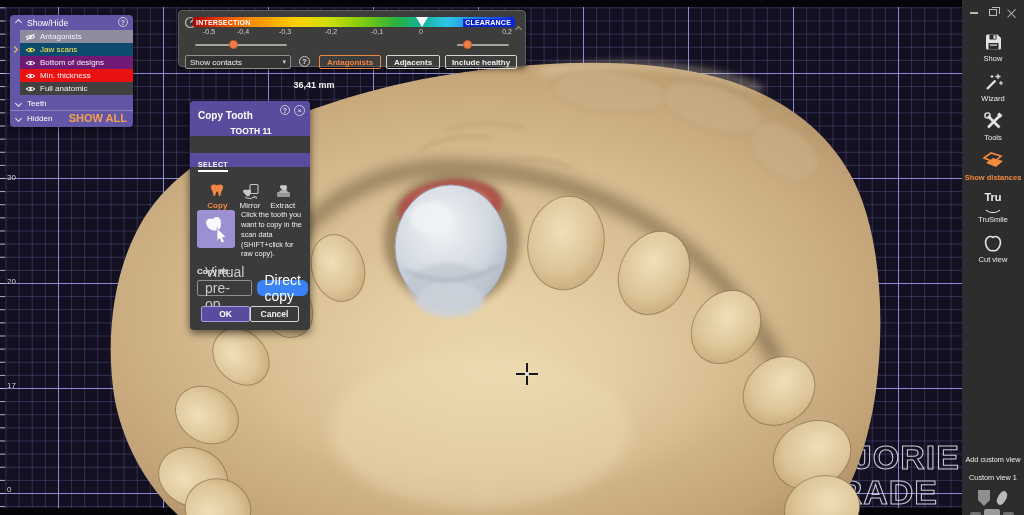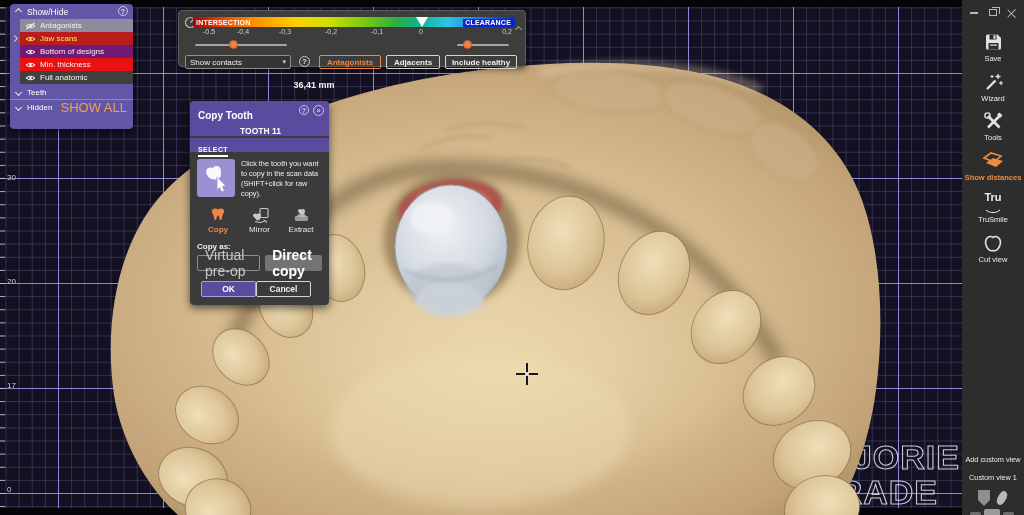--- a/index.html
+++ b/index.html
@@ -39,33 +39,33 @@
   .chev { display:inline-block; width:5px; height:5px; border-left:1.4px solid #e8e6f2; border-bottom:1.4px solid #e8e6f2; }
   .chev.up   { transform:rotate(135deg); }
   .chev.down { transform:rotate(-45deg); }
   .chev.right{ transform:rotate(-135deg); border-color:#ffd24a; }
 
   .help-circle { display:inline-flex; align-items:center; justify-content:center;
     width:11px; height:11px; border:1px solid #c9c7d6; border-radius:50%;
     color:#dddbe8; font-size:8px; font-weight:bold; line-height:1; }
 
   
-  #showhide { position:absolute; left:10px; top:4px; width:123px; background:#6257a6;
-    border-radius:4px; box-shadow:0 2px 6px rgba(0,0,0,.5); padding-bottom:15px; }
+  #showhide { position:absolute; left:10px; top:15px; width:123px; background:#6257a6;
+    border-radius:4px; box-shadow:0 2px 6px rgba(0,0,0,.5); padding-bottom:2px; }
   #showhide .hdr { position:relative; height:15px; display:flex; align-items:center; padding:0 6px; }
   #showhide .hdr .ttl { color:#fff; font-size:8.5px; margin-left:6px; }
   #showhide .hdr .help-circle { position:absolute; right:5px; top:2px; width:10px; height:10px; font-size:7px; }
   .sh-item { position:relative; margin-left:10px; height:13px; display:flex; align-items:center; gap:4px; padding-left:5px; }
   .sh-item .lbl { color:#f2f1f6; font-size:8px; white-space:nowrap; }
   .sh-item.sel .lbl { color:#ffe94f; }
   .sh-marker { position:absolute; left:-8px; top:4px; }
   .sh-group { position:relative; height:14px; display:flex; align-items:center; padding:0 6px; }
   .sh-group .lbl { color:#fff; font-size:8px; margin-left:6px; }
   .sh-group.divided { border-bottom:1px solid rgba(255,255,255,.28);text-align:center; }
-  .sh-showall { position:absolute; right:6px; color:#f5a04b; font-size:13px; font-weight:normal; }
+  .sh-showall { position:absolute; right:6px; color:#f5a04b; font-size:11px; font-weight:bold; }
   .eye { display:inline-block; }
 
   
   #contacts { position:absolute; left:178px; top:10px; width:348px; height:57px;
     background:#3d3d3c; border:1px solid #5e5e5c; border-radius:4px; box-shadow:0 2px 6px rgba(0,0,0,.55); }
   #gaugeicon { position:absolute; left:5px; top:5px; }
   #gradbar { position:absolute; left:14px; top:6px; width:322px; height:10px; border-radius:2px;
     background:linear-gradient(90deg,#a80000 0%,#e83c00 8%,#ff8a00 18%,#ffd000 32%,#cfe000 42%,#7ccb10 53%,#2cb13e 63%,#13b18f 70%,#2cc6e6 79%,#1d79e8 89%,#0a23d6 100%); }
   #gradbar .glabel { position:absolute; top:1.5px; color:#fff; font-size:7px; font-weight:bold; letter-spacing:.2px; }
   #gradbar .glabel.left { left:3px; }
@@ -80,46 +80,46 @@
     border:1px solid #8f8e8a; border-radius:2px; color:#eeeeec; font-size:8px; display:flex; align-items:center; padding:0 4px; }
   #show-contacts .dd { margin-left:auto; color:#cccccb; font-size:7px; }
   #contacts .help-circle { position:absolute; left:120px; top:45px; }
   .cbtn { position:absolute; top:44px; height:14px; border-radius:2px; font-size:8px; font-weight:bold;
     display:flex; align-items:center; justify-content:center; background:transparent; }
   .cbtn.orange { border:1px solid #ef8644; color:#ef8644; }
   .cbtn.plain  { border:1px solid #d6d5d2; color:#f0efec; }
   #contacts .collapse { position:absolute; right:4px; top:16px; border-color:#9a9a98; }
 
   
-  #copytooth { position:absolute; left:190px; top:101px; width:139px; background:#3b3b3b;
+  #copytooth { position:absolute; left:190px; top:101px; width:120px; background:#3b3b3b;
     border-radius:4px; overflow:hidden; box-shadow:0 3px 8px rgba(0,0,0,.6); }
   #ct-header { position:relative; background:#5b4b9e; padding:4px 6px 0 8px; }
   #ct-title { color:#fff; font-size:10px; font-weight:bold; }
-  #ct-tooth { color:#fff; font-size:8.5px; font-weight:bold; text-align:center; margin:3px 0 2px; }
+  #ct-tooth { color:#fff; font-size:8.5px; font-weight:bold; text-align:center; margin:3px 0 17px; }
   #ct-header .icons { position:absolute; right:5px; top:4px; display:flex; gap:4px; }
   #ct-close { display:inline-flex; align-items:center; justify-content:center; width:11px; height:11px;
     border:1px solid #c9c7d6; border-radius:50%; color:#e6e4f0; font-size:8px; line-height:1; }
   #ct-tabs { background:#5b4b9e; padding:0 0 0 8px; height:14px; }
   #ct-tab-select { display:inline-block; color:#fff; font-size:7px; font-weight:bold; letter-spacing:.4px;
     border-bottom:2px solid #fff; padding-bottom:2px; }
   #ct-body { padding:7px 7px 8px; }
   #ct-instr { display:flex; gap:6px; }
   #ct-instr .iconbox { flex:0 0 38px; height:38px; background:#9c90d2; border-radius:3px;
     display:flex; align-items:center; justify-content:center; }
   #ct-instr .txt { color:#eceff1; font-size:7.3px; line-height:1.35; }
   #ct-modes { display:flex; justify-content:space-between; padding:9px 4px 0; }
   .ct-mode { display:flex; flex-direction:column; align-items:center; gap:2px; width:34px; }
   .ct-mode .mlbl { font-size:8px; color:#e9e9e9; }
   .ct-mode.active .mlbl { color:#ef8644; font-weight:bold; }
   #ct-copyas { color:#ececec; font-size:8px; font-weight:bold; margin:8px 0 4px; }
   #ct-options { display:flex; gap:5px; }
   .ct-opt { height:16px; display:flex; align-items:center; justify-content:center; border-radius:2px;
     font-size:14px; padding:0 7px; }
   .ct-opt.ghost { border:1px solid #8f8e8a; color:#c9c8c5; }
-  .ct-opt.active { background:#737373; color:#fff; font-weight:bold; }
+  .ct-opt.active { background:#3b82f6; color:#fff; font-weight:normal;border-radius:6px; }
   #ct-actions { display:flex; margin-top:10px; padding:0 4px; }
   .ct-btn { width:55px; height:16px; display:flex; align-items:center; justify-content:center;
     font-size:8.5px; font-weight:bold; border-radius:2px; }
   .ct-btn.ok { background:#5b4b9e; border:1px solid #a99ede; color:#fff; }
   .ct-btn.cancel { background:#3b3b3b; border:1px solid #d6d5d2; color:#f0efec; }
 
   
   #sidebar { position:absolute; left:962px; top:0; width:62px; height:515px; background:#2d2d2d; }
   #win-controls { position:absolute; top:8px; left:0; width:62px; display:flex; justify-content:space-between; padding:0 8px; align-items:center; }
   #win-min { width:8px; height:2px; background:#b9b9b9; }
@@ -259,21 +259,21 @@
 
     <div class="sh-item" style="background:#8e8b9e">
       <svg class="eye" width="11" height="8">
         <path d="M1,4 Q5.5,0.5 10,4 Q5.5,7.5 1,4 Z" fill="none" stroke="#f2f1f6" stroke-width="1"></path>
         <circle cx="5.5" cy="4" r="1.2" fill="#f2f1f6"></circle>
         <line x1="1.5" y1="7" x2="9.5" y2="1" stroke="#f2f1f6" stroke-width="1.1"></line>
       </svg>
       <span class="lbl">Antagonists</span>
     </div>
 
-    <div class="sh-item sel" style="background:#b91c1c">
+    <div class="sh-item sel" style="background:#0c4a6e">
       <span class="chev right sh-marker"></span>
       <svg class="eye" width="11" height="8">
         <path d="M1,4 Q5.5,0.5 10,4 Q5.5,7.5 1,4 Z" fill="none" stroke="#ffe94f" stroke-width="1"></path>
         <circle cx="5.5" cy="4" r="1.2" fill="#ffe94f"></circle>
       </svg>
       <span class="lbl">Jaw scans</span>
     </div>
 
     <div class="sh-item" style="background:#701a75">
       <svg class="eye" width="11" height="8">
@@ -355,30 +355,20 @@
       <span class="icons">
         <span class="help-circle" style="width:10px;height:10px;font-size:7px">?</span>
         <span id="ct-close">×</span>
       </span>
       <div id="ct-tooth">TOOTH 11</div>
     </div>
     <div id="ct-tabs">
       <span id="ct-tab-select">SELECT</span>
     </div>
     <div id="ct-body">
-      <div id="ct-instr">
-        <div class="iconbox">
-          <svg width="30" height="30">
-            <path d="M6,11 C4,4 10,2 13,5 C16,2 22,4 20,11 C19,15 17,17.5 14.5,16.5 C12,17.5 7,15 6,11 Z" fill="#fff" opacity=".95" transform="rotate(-15 13 10)"></path>
-            <path d="M16,14 l9,9 -3.6,0.4 2,4.4 -2.8,1.1 -2,-4.4 -2.6,2.4 Z" fill="#fff" stroke="#9c90d2" stroke-width=".8"></path>
-          </svg>
-        </div>
-        <div class="txt">Click the tooth you want to copy in the scan data (SHIFT+click for raw copy).</div>
-      </div>
-
       <div id="ct-modes">
         <div class="ct-mode active">
           <svg width="18" height="16">
             <path d="M3,5 C2,1.5 6.5,0.5 9,2.5 C11.5,0.5 16,1.5 15,5 C14.4,7.2 13.2,8.2 12.7,11.5 C12.4,13.6 11,13.6 10.5,11.5 L9.9,9.2 C9.7,8.4 8.3,8.4 8.1,9.2 L7.5,11.5 C7,13.6 5.6,13.6 5.3,11.5 C4.8,8.2 3.6,7.2 3,5 Z" fill="#ef8644"></path>
           </svg>
           <span class="mlbl">Copy</span>
         </div>
         <div class="ct-mode">
           <svg width="18" height="16">
             <rect x="9" y="1.5" width="8" height="9" rx="1" fill="none" stroke="#c9c8c5" stroke-width="1.1"></rect>
@@ -390,20 +380,30 @@
         <div class="ct-mode">
           <svg width="18" height="16">
             <path d="M6,4.5 C5.5,2 8.5,1.3 9.5,2.5 C10.5,1.3 13.5,2 13,4.5 L12,8 Q11.3,9.8 10.6,8 Q9.7,9.8 9,8 Z" fill="#c9c8c5"></path>
             <rect x="3" y="9" width="13" height="5" rx="1" fill="#9a9996"></rect>
             <rect x="5.5" y="7.5" width="8" height="2.5" fill="#b5b4b1"></rect>
           </svg>
           <span class="mlbl">Extract</span>
         </div>
       </div>
 
+      <div id="ct-instr">
+        <div class="iconbox">
+          <svg width="30" height="30">
+            <path d="M6,11 C4,4 10,2 13,5 C16,2 22,4 20,11 C19,15 17,17.5 14.5,16.5 C12,17.5 7,15 6,11 Z" fill="#fff" opacity=".95" transform="rotate(-15 13 10)"></path>
+            <path d="M16,14 l9,9 -3.6,0.4 2,4.4 -2.8,1.1 -2,-4.4 -2.6,2.4 Z" fill="#fff" stroke="#9c90d2" stroke-width=".8"></path>
+          </svg>
+        </div>
+        <div class="txt">Click the tooth you want to copy in the scan data (SHIFT+click for raw copy).</div>
+      </div>
+
       <div id="ct-copyas">Copy as:</div>
       <div id="ct-options">
         <div class="ct-opt ghost">Virtual pre-op</div>
         <div class="ct-opt active">Direct copy</div>
       </div>
 
       <div id="ct-actions">
         <div class="ct-btn ok">OK</div>
         <div class="ct-btn cancel">Cancel</div>
       </div>
@@ -418,21 +418,21 @@
     </div>
 
     <div class="sb-item" style="top:32px">
       <svg width="20" height="20">
         <path d="M3,4 a1.5,1.5 0 0 1 1.5,-1.5 h10 L18,6 v10 a1.5,1.5 0 0 1 -1.5,1.5 h-12 A1.5,1.5 0 0 1 3,16 Z" fill="#e2e2e2"></path>
         <rect x="6.5" y="2.5" width="7" height="5" fill="#2d2d2d"></rect>
         <rect x="10.5" y="3.2" width="2" height="3.6" fill="#e2e2e2"></rect>
         <rect x="5.5" y="11" width="10" height="6.5" fill="#2d2d2d"></rect>
         <rect x="7" y="12.5" width="7" height="1.2" fill="#e2e2e2"></rect>
       </svg>
-      <span class="sb-label">Save</span>
+      <span class="sb-label">Show</span>
     </div>
 
     <div class="sb-item" style="top:72px">
       <svg width="20" height="20">
         <line x1="4" y1="17" x2="12.5" y2="8.5" stroke="#e2e2e2" stroke-width="2.4"></line>
         <path d="M15,2 v5 M12.5,4.5 h5" stroke="#e2e2e2" stroke-width="1.3"></path>
         <path d="M18,9 v4 M16,11 h4" stroke="#e2e2e2" stroke-width="1.2"></path>
         <path d="M9,3 v3 M7.5,4.5 h3" stroke="#e2e2e2" stroke-width="1.1"></path>
       </svg>
       <span class="sb-label">Wizard</span>

